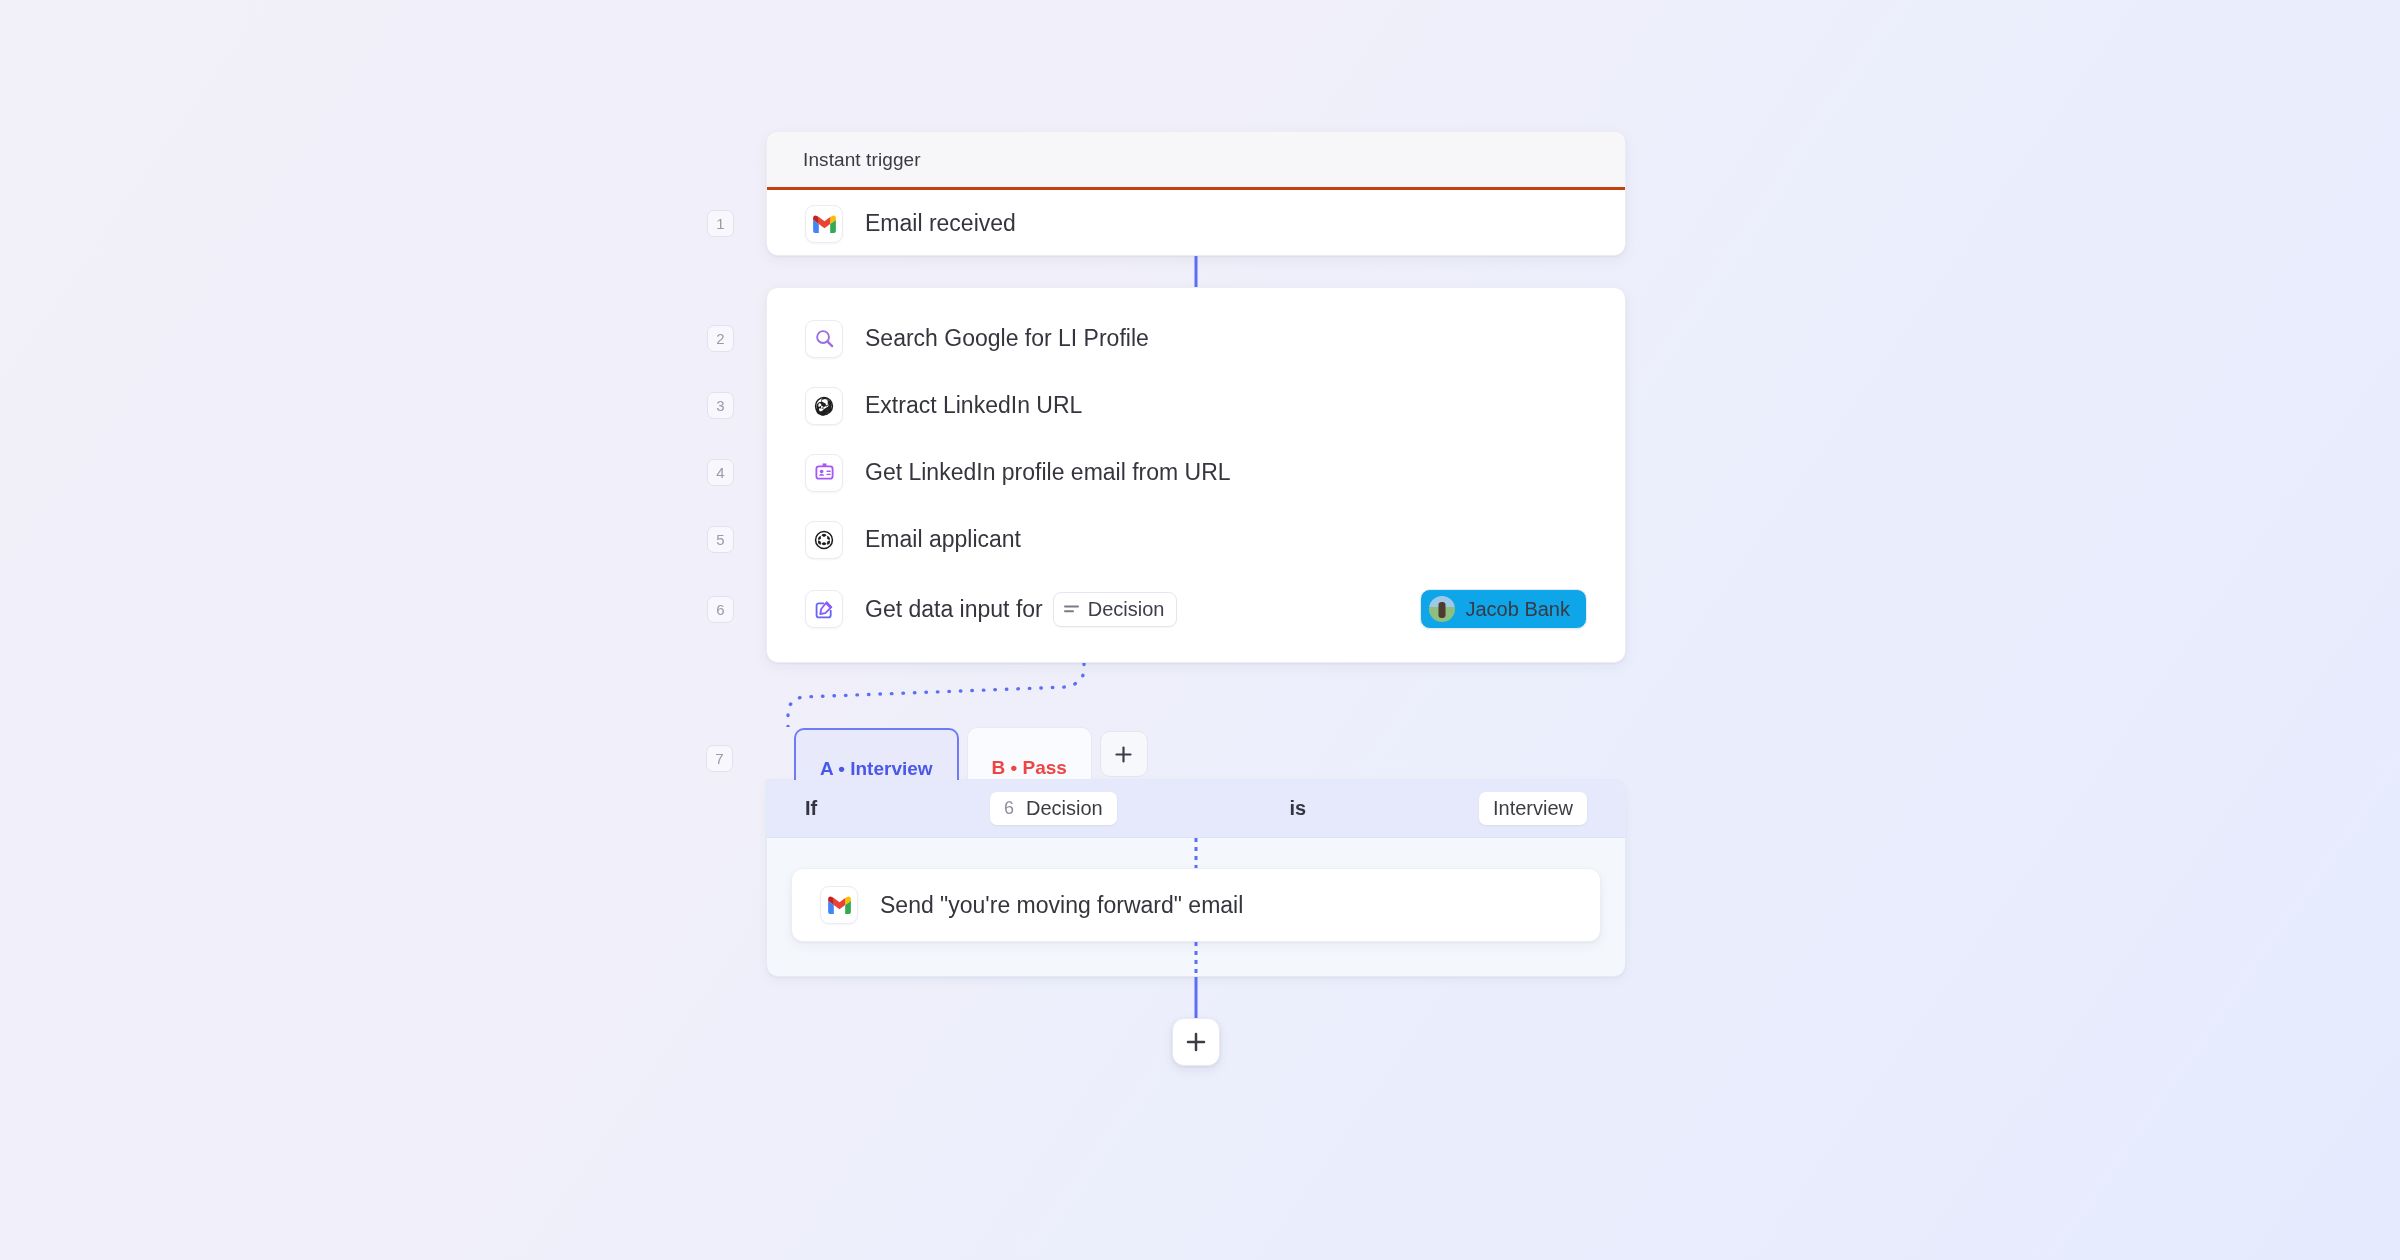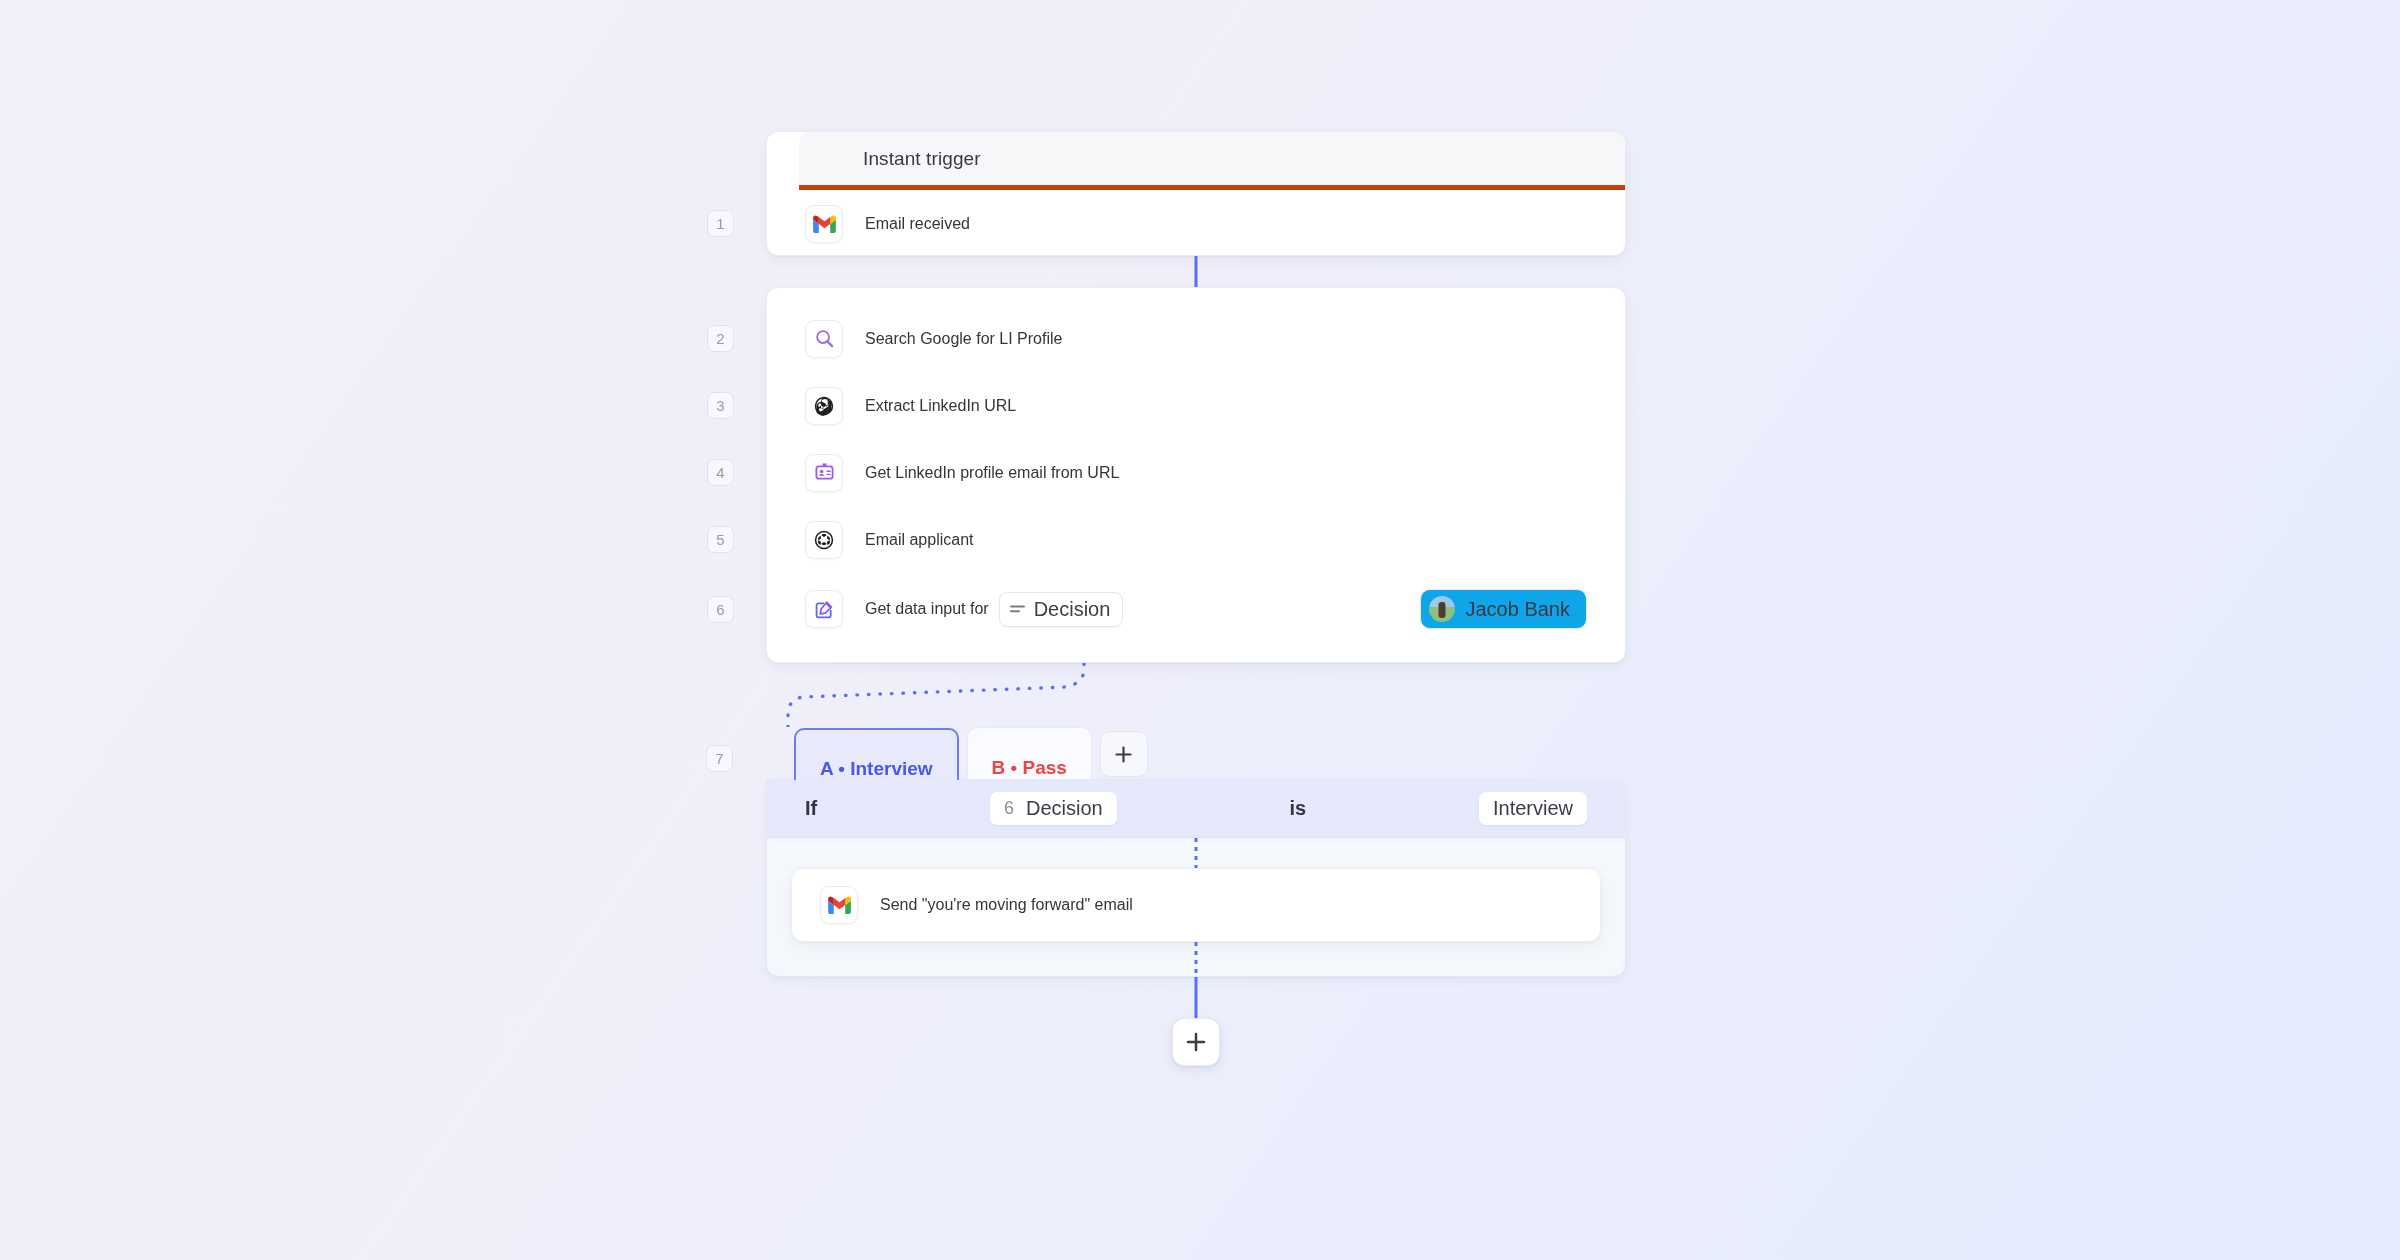--- a/index.html
+++ b/index.html
@@ -24,27 +24,26 @@
   .card {
     background: #ffffff;
     border: 1px solid #ececf2;
     border-radius: 12px;
     box-shadow: 0 1px 2px rgba(30,32,60,.05), 0 4px 14px rgba(30,32,60,.05);
     position: relative;
   }
 
   .trigger-header {
     background: #f7f7fa;
-    border-bottom: 5px solid #c2410c;
+    border-bottom: 3px solid #c2410c;
     border-radius: 12px 12px 0 0;
     height: 58px;
     display: flex;
     align-items: center;
-    padding: 0 64px;
-    margin-left: 32px;
+    padding: 0 36px;
   }
   .trigger-header-label {
     font-size: 19px;
     color: #3a3a44;
     letter-spacing: .1px;
   }
 
   
   .step-row {
     display: flex;
@@ -61,21 +60,21 @@
     background: #fff;
     border: 1px solid #eceaf3;
     box-shadow: 0 1px 2px rgba(30,32,60,.05);
     display: flex; align-items: center; justify-content: center;
     flex: 0 0 auto;
     margin-right: 22px;
   }
   .step-icon svg { display: block; }
 
   .step-label {
-    font-size: 16px;
+    font-size: 23px;
     color: #35353d;
     white-space: nowrap;
     text-align: right;
   }
 
   
   .step-num {
     position: absolute;
     width: 27px; height: 27px;
     border-radius: 7px;

